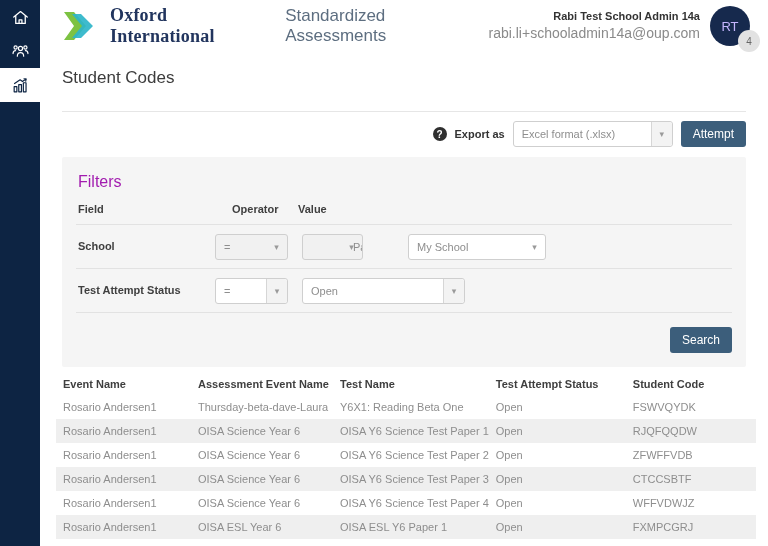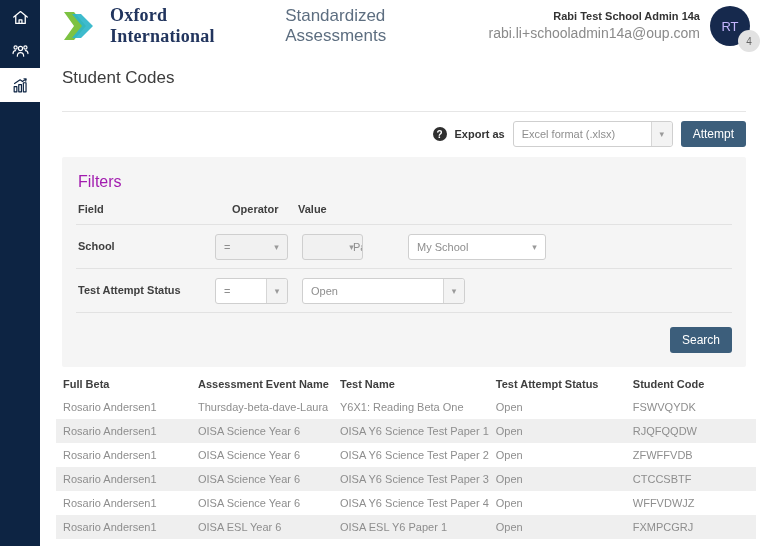--- a/index.html
+++ b/index.html
@@ -201,21 +201,21 @@
 
       <div class="f-actions">
         <button class="btn">Search</button>
       </div>
     </section>
   </div>
 
   <table class="results">
     <thead>
       <tr>
-        <th class="c1">Full Beta</th>
+        <th class="c1">Event Name</th>
         <th class="c2">Assessment Event Name</th>
         <th class="c3">Test Name</th>
         <th class="c4">Test Attempt Status</th>
         <th>Student Code</th>
       </tr>
     </thead>
     <tbody>
       <tr>
         <td>Rosario Andersen1</td>
         <td>Thursday-beta-dave-Laura</td>

